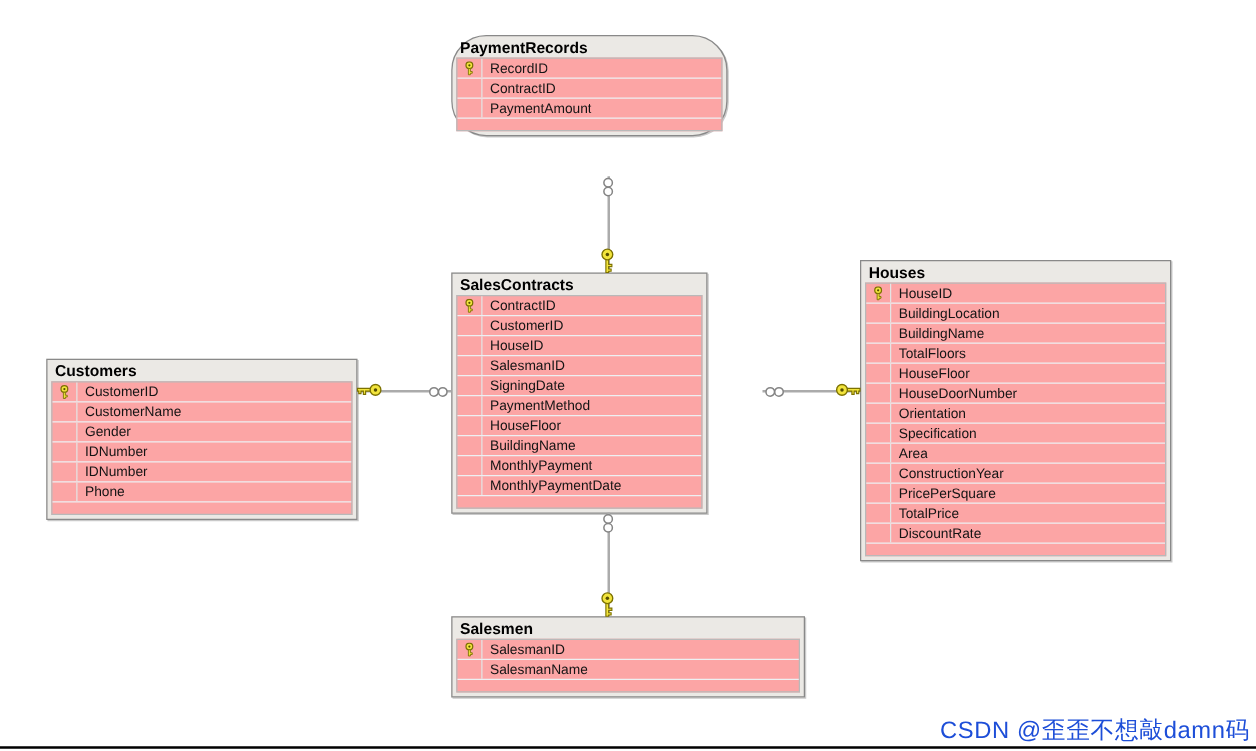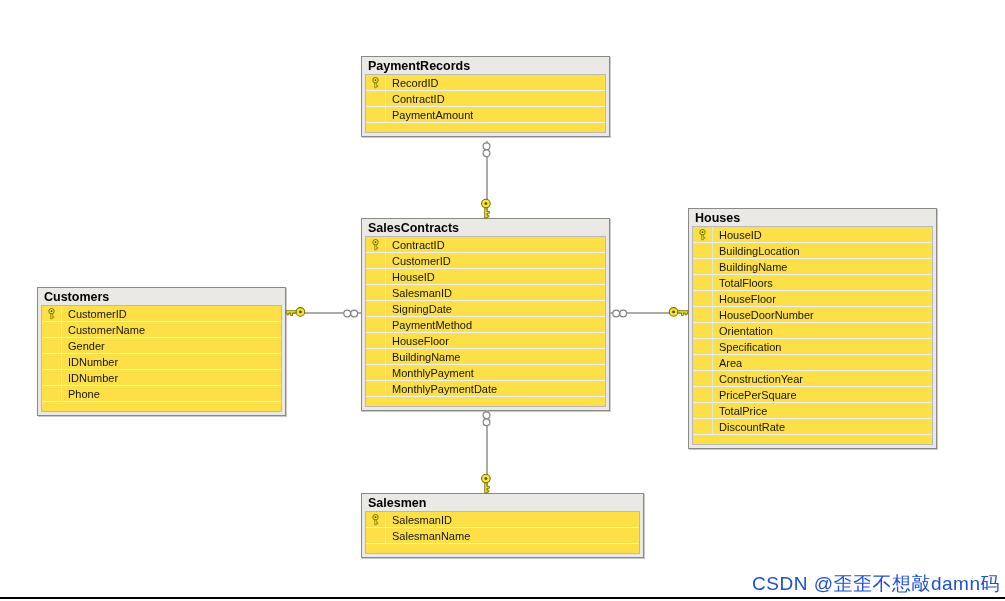--- a/index.html
+++ b/index.html
@@ -25,21 +25,21 @@
     line-height: 16px;
     font-size: 12.5px;
     font-weight: bold;
     color: #000000;
     padding-left: 3px;
     white-space: nowrap;
     overflow: hidden;
     cursor: default;
   }
   .tbl-body {
-    background: #fde047;
+    background: #fca5a5;
     border: 1px solid #b9b9b9;
   }
   .row {
     box-sizing: border-box;
     height: 16px;
     display: flex;
     align-items: center;
     border-bottom: 1px solid #edf0f2;
   }
   .keycell {
@@ -90,21 +90,21 @@
     background: #000000;
   }
 </style>
 </head>
 <body>
 
 <div id="stage">
 
   <span id="watermark">CSDN @歪歪不想敲damn码</span>
   <div id="bottom-line"></div>
-<div class="tbl" style="left: 361px; top: 56px; width: 249px;">
+<div class="tbl" style="left: 361px; top: 28px; width: 221px; border-radius: 28px;">
       <div class="tbl-title">PaymentRecords</div>
       <div class="tbl-body">
         <div class="row">
           <span class="keycell">
             <svg width="9" height="12" viewBox="0 0 9 12">
               <circle cx="4.5" cy="3.2" r="2.7" fill="#f2e43c" stroke="#7c7100" stroke-width="1"></circle>
               <circle cx="4.5" cy="3.2" r="0.9" fill="#564e00"></circle>
               <path d="M3.7,5.8 v5 h1.6 v-1.2 h1.5 v-1.4 H5.3 V5.8 z" fill="#f2e43c" stroke="#7c7100" stroke-width="0.7"></path>
             </svg>
           </span>
@@ -114,21 +114,21 @@
           <span class="keycell"></span>
           <span class="fname">ContractID</span>
         </div>
         <div class="row">
           <span class="keycell"></span>
           <span class="fname">PaymentAmount</span>
         </div>
         <div class="filler"></div>
       </div>
     </div>
-    <div class="tbl" style="left: 361px; top: 218px; width: 249px;">
+    <div class="tbl" style="left: 361px; top: 218px; width: 205px;">
       <div class="tbl-title">SalesContracts</div>
       <div class="tbl-body">
         <div class="row">
           <span class="keycell">
             <svg width="9" height="12" viewBox="0 0 9 12">
               <circle cx="4.5" cy="3.2" r="2.7" fill="#f2e43c" stroke="#7c7100" stroke-width="1"></circle>
               <circle cx="4.5" cy="3.2" r="0.9" fill="#564e00"></circle>
               <path d="M3.7,5.8 v5 h1.6 v-1.2 h1.5 v-1.4 H5.3 V5.8 z" fill="#f2e43c" stroke="#7c7100" stroke-width="0.7"></path>
             </svg>
           </span>

